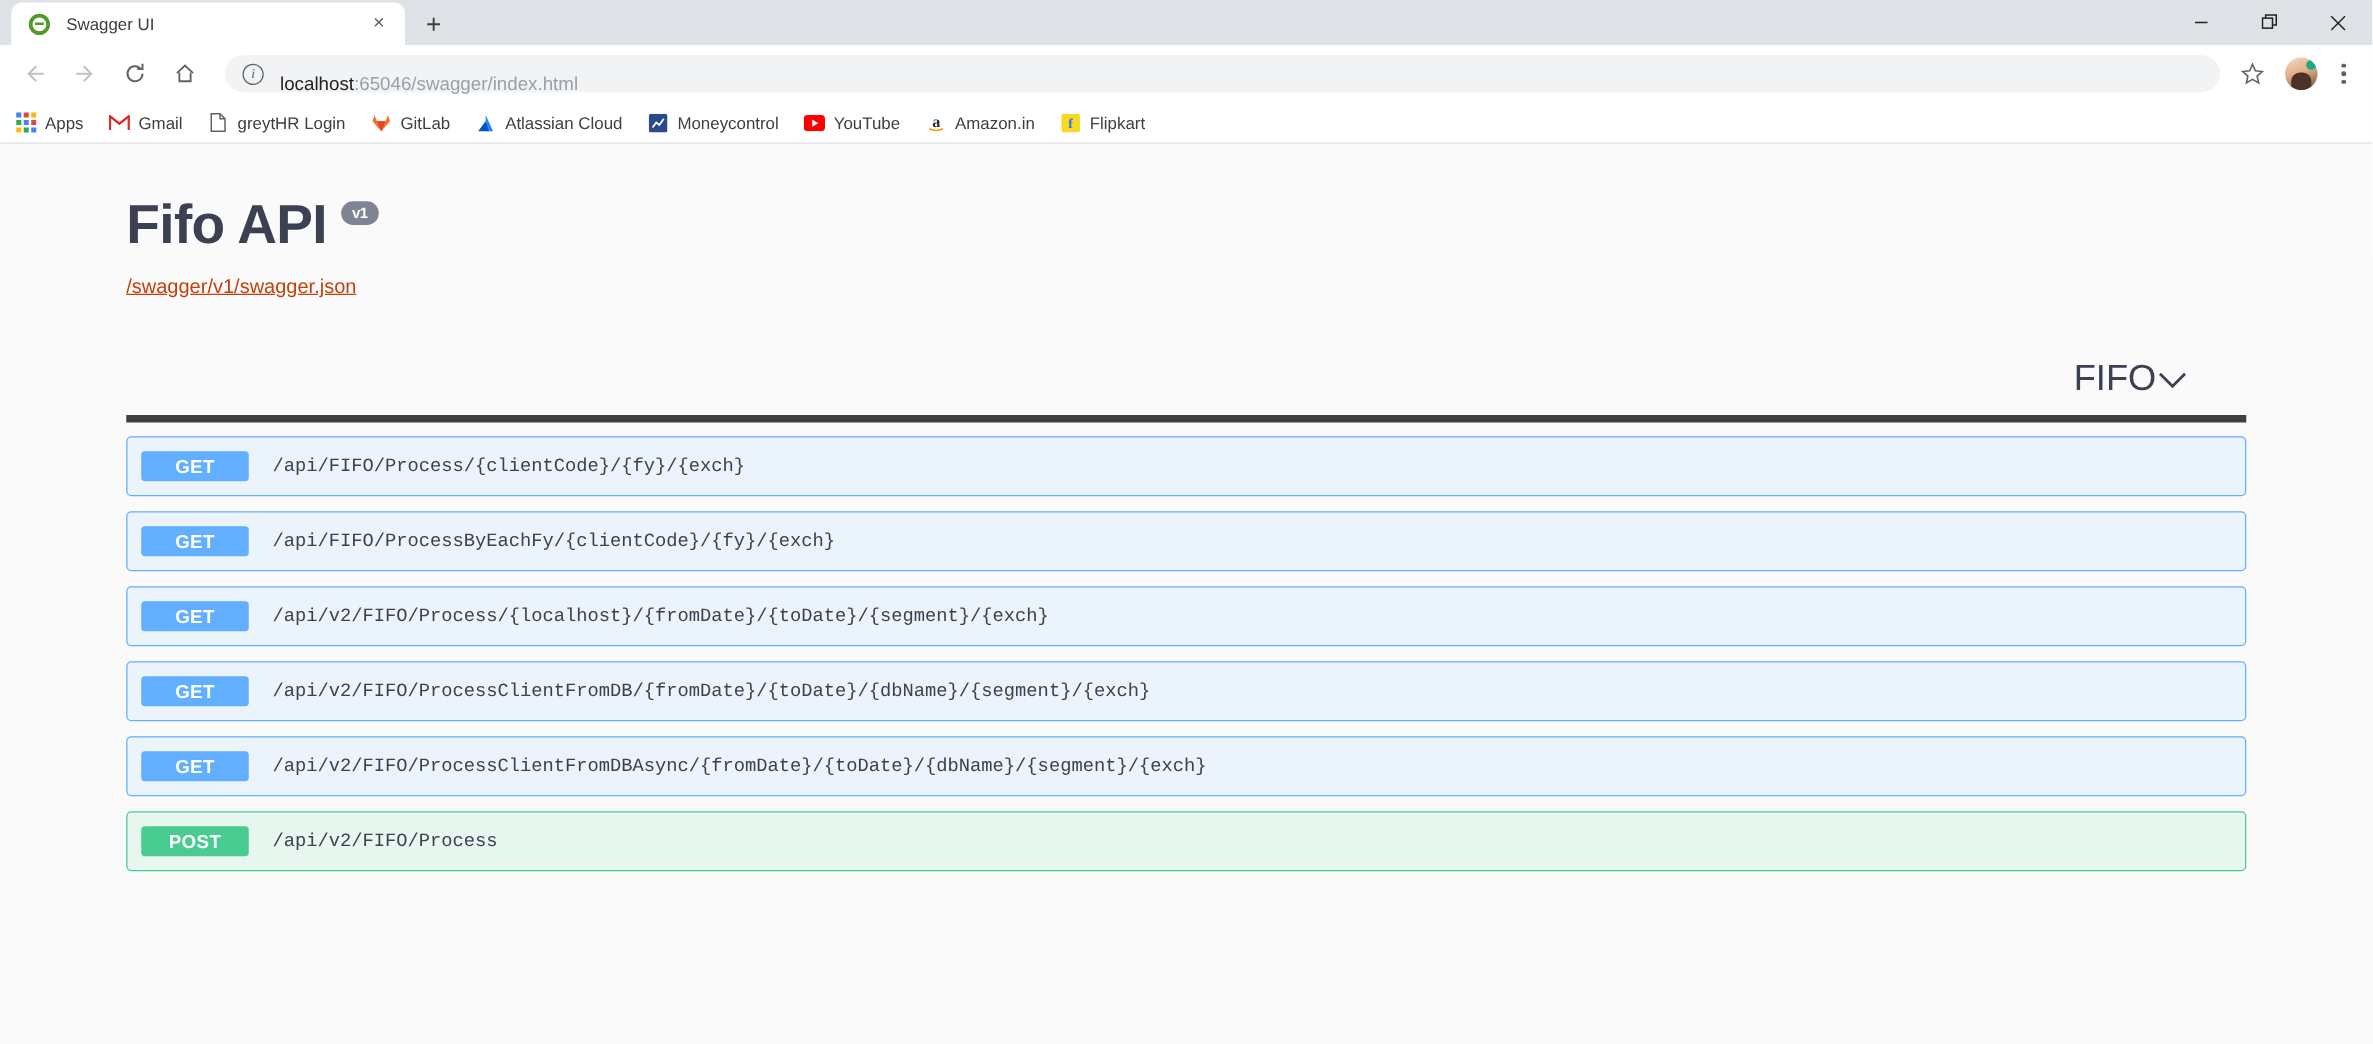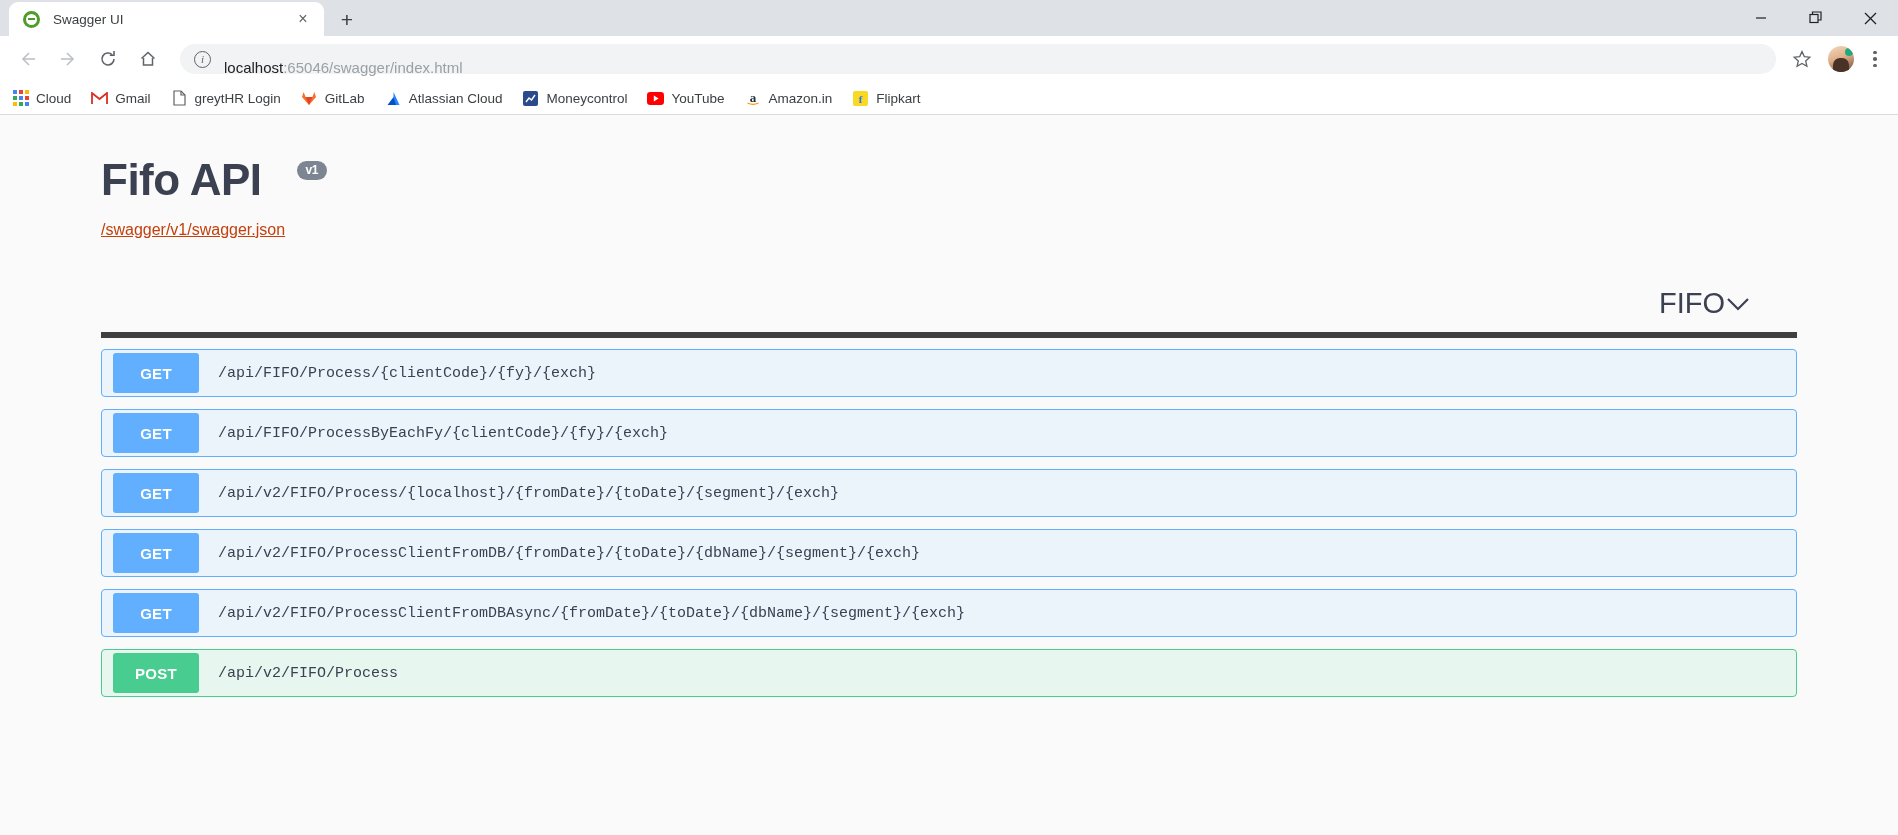--- a/index.html
+++ b/index.html
@@ -142,21 +142,20 @@
     padding: 0;
   }
   .swagger-wrap { max-width: 1820px; margin: 0 auto; padding: 0 62px; }
 
   .info-block { padding-top: 40px; }
   .api-title {
     font-size: 44px; font-weight: bold; color: #3b4151;
     font-family: "Liberation Sans", sans-serif;
     display: flex; align-items: flex-start;
     letter-spacing: -0.5px;
-    gap: 24px;
   }
   .version-badge {
     font-size: 12px; font-weight: bold; color: #ffffff;
     background: #7d8492; border-radius: 57px;
     padding: 3px 9px; margin-left: 11px; margin-top: 6px;
     line-height: 1.1; display: inline-block;
   }
   .json-link {
     display: inline-block; margin-top: 16px;
     font-size: 16px; color: #c2410c;
@@ -182,21 +181,21 @@
   .oplist { padding-top: 11px; }
   .op {
     display: flex; align-items: center;
     height: 48px; margin-bottom: 12px;
     border-radius: 4px;
     padding: 0 0 0 11px;
   }
   .op.get { background: #ebf3fb; border: 1px solid #61affe; }
   .op.post { background: #e8f6f0; border: 1px solid #49cc90; }
   .verb {
-    flex: 0 0 86px; height: 40px;
+    flex: 0 0 86px; height: 24px;
     border-radius: 3px;
     color: #ffffff; font-size: 15px; font-weight: bold;
     font-family: "Liberation Sans", sans-serif;
     display: flex; align-items: center; justify-content: center;
     letter-spacing: 0.3px;
   }
   .op.get .verb { background: #61affe; }
   .op.post .verb { background: #49cc90; }
   .path {
     font-family: "Liberation Mono", monospace;
@@ -293,21 +292,21 @@
             <i style="background:#ea4335"></i>
             <i style="background:#fbbc05"></i>
           <i style="background:#34a853"></i>
             <i style="background:#4285f4"></i>
             <i style="background:#ea4335"></i>
           <i style="background:#fbbc05"></i>
             <i style="background:#34a853"></i>
             <i style="background:#4285f4"></i>
         </span>
       </span>
-      <span>Cloud</span>
+      <span>Apps</span>
     </div>
 
     <div class="bm">
       <span class="bmicon">
         <svg width="17" height="13" viewBox="0 0 17 13">
             <polyline points="1,12 1,1 8.5,7 16,1 16,12" fill="none" stroke="#d93025" stroke-width="1.8"></polyline>
           </svg>
       </span>
       <span>Gmail</span>
     </div>

